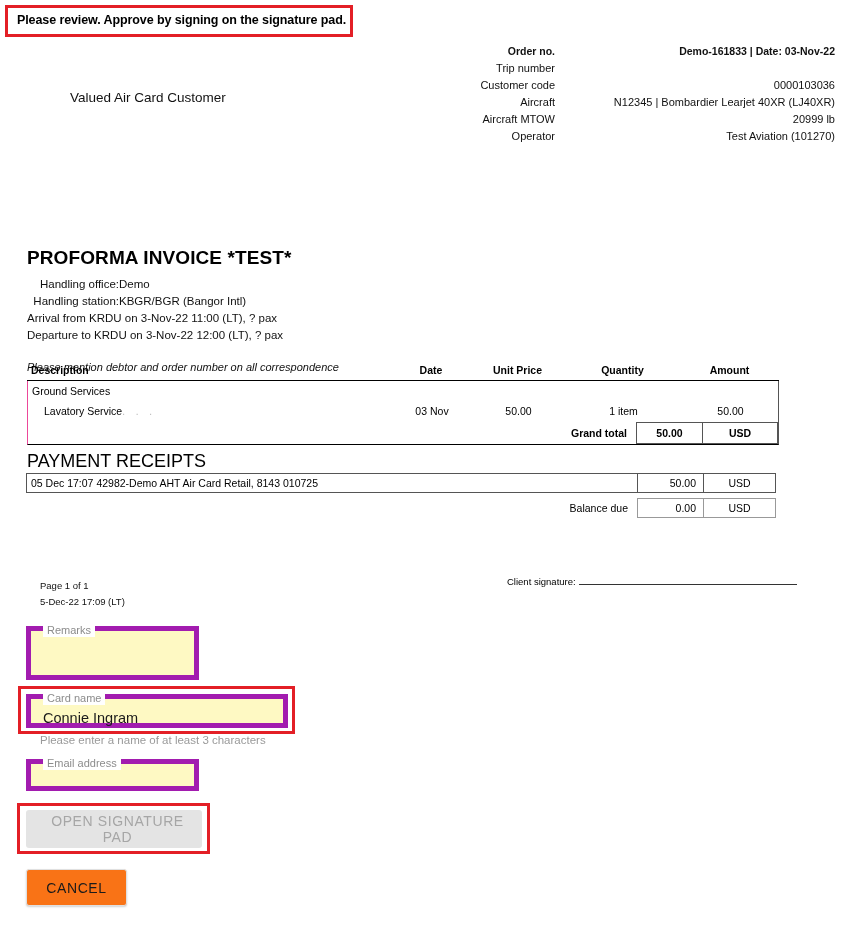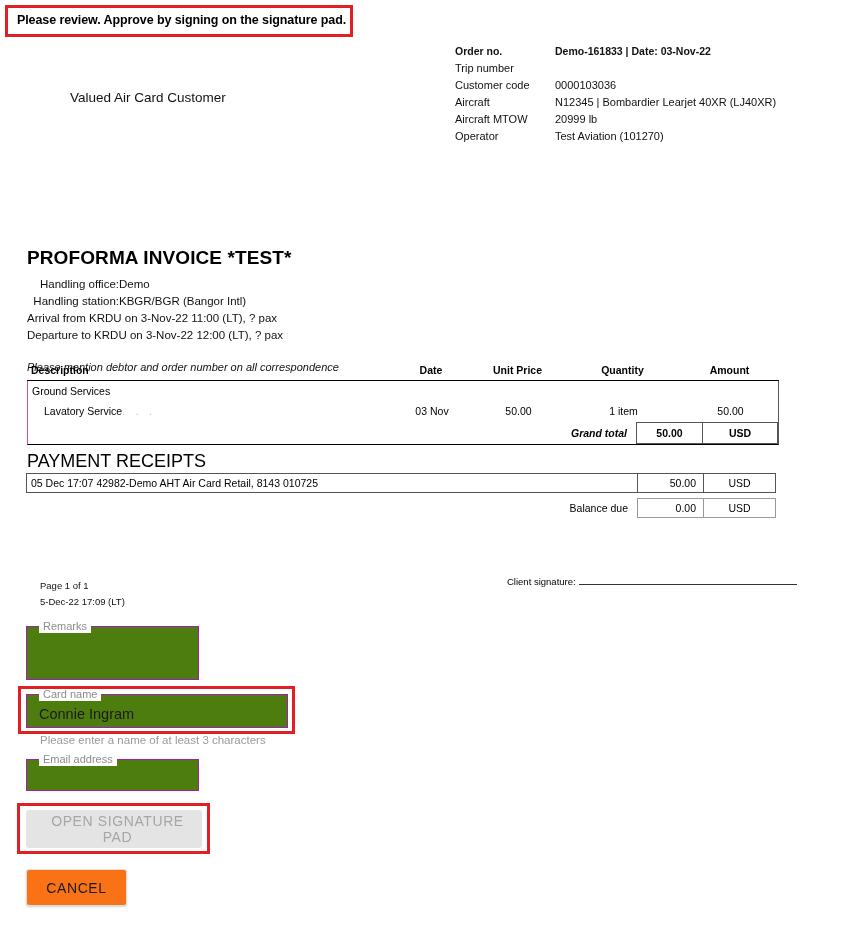--- a/index.html
+++ b/index.html
@@ -42,20 +42,21 @@
     position: absolute;
     left: 455px;
     top: 43px;
     width: 380px;
   }
   .meta-row {
     display: flex;
     font-size: 11px;
     line-height: 17px;
     color: #111;
+    text-align: right;
   }
   .meta-label {
     width: 100px;
     flex: 0 0 100px;
   }
   .meta-row.bold .meta-label,
   .meta-row.bold .meta-value {
     font-weight: bold;
     font-size: 10.5px;
   }
@@ -137,21 +138,21 @@
     letter-spacing: 4px;
     font-size: 10px;
   }
 
   .totals-row {
     display: flex;
     align-items: stretch;
     margin-top: 0;
     height: 22px;
   }
-  .totals-spacer { flex: 1; font-style: italic; }
+  .totals-spacer { flex: 1; }
   .totals-label {
     font-weight: bold;
     font-size: 10.5px;
     line-height: 22px;
     padding-right: 9px;
     text-align: right;
   }
   .totals-amt {
     width: 66px;
     flex: 0 0 66px;
@@ -274,23 +275,23 @@
     flex: 1;
     border-bottom: 1px solid #333;
     height: 10px;
     margin-left: 3px;
   }
 
   
   .field {
     position: absolute;
     box-sizing: border-box;
-    border: 1px solid #a21caf;
+    border: 5px solid #a21caf;
     border-radius: 0;
-    background: #4d7c0f;
+    background: #fef9c3;
   }
   .field-label {
     position: absolute;
     top: -7px;
     left: 12px;
     background: #ffffff;
     padding: 0 4px;
     font-size: 11px;
     color: #8c8c8c;
     line-height: 13px;

